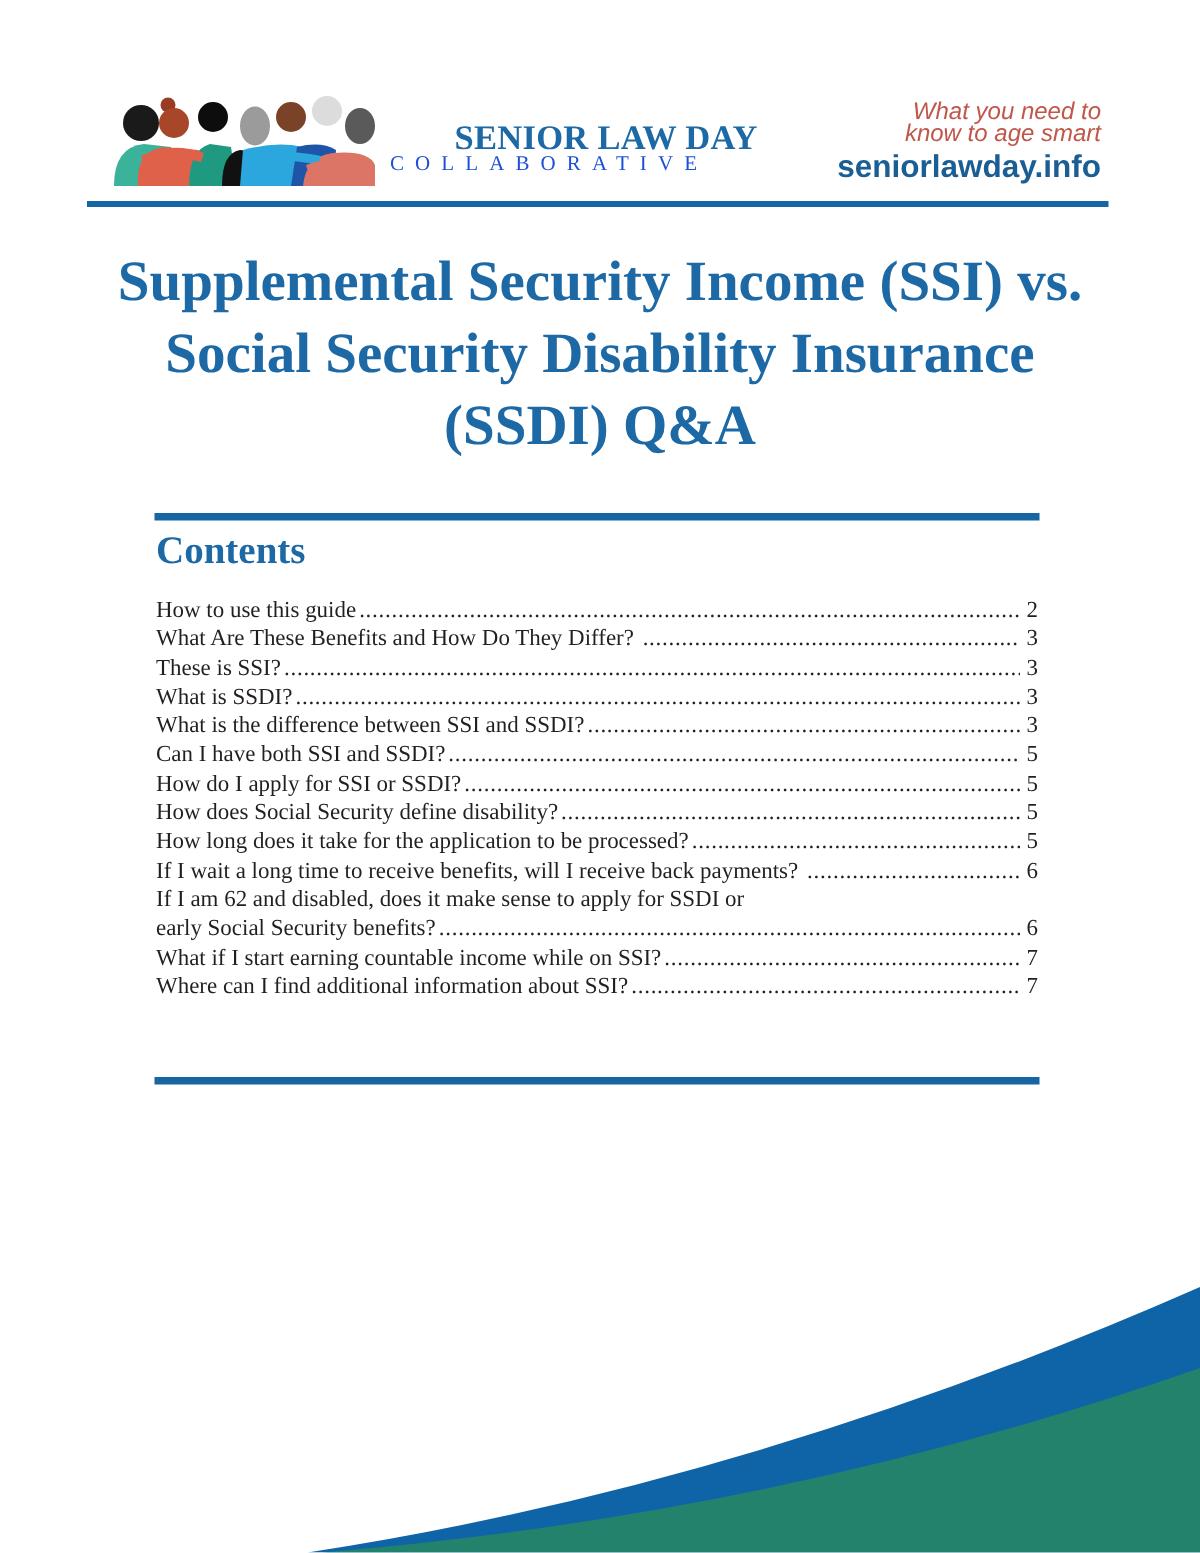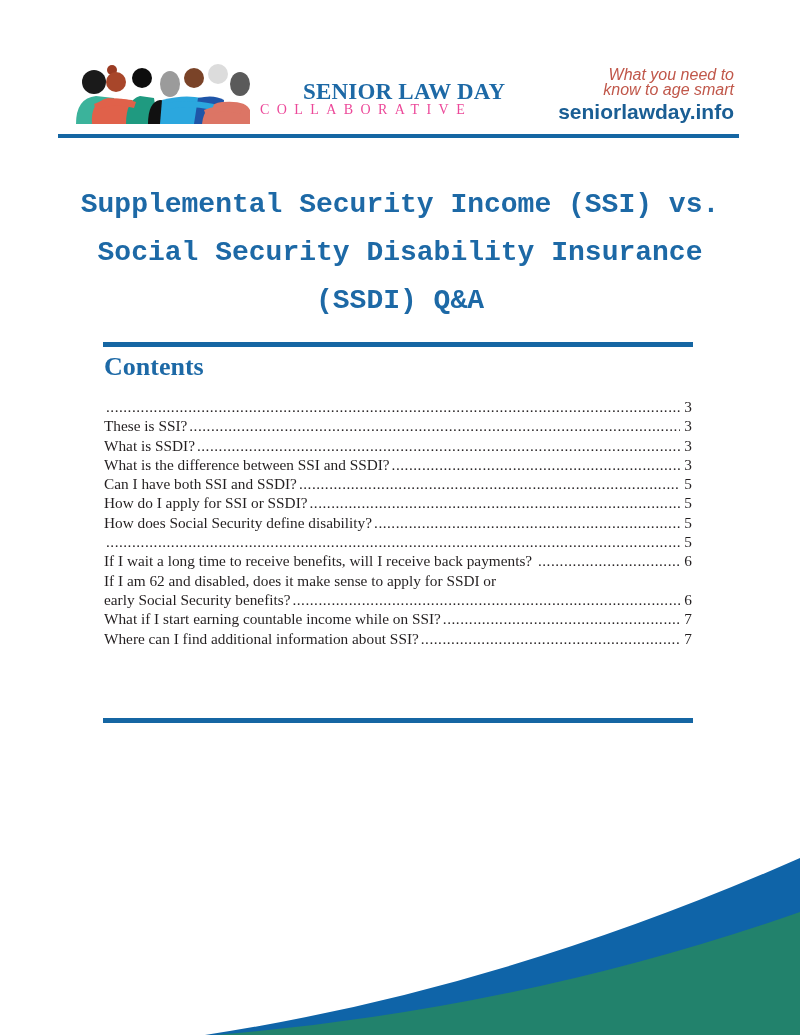--- a/index.html
+++ b/index.html
@@ -10,41 +10,41 @@
   }
   .logo-art { position: absolute; left: 74px; top: 64px; width: 178px; height: 60px; }
   .brand-name {
     position: absolute; left: 259px; top: 79px;
     font-family: "Liberation Serif", serif; font-weight: bold;
     font-size: 23px; color: #1d69a6; letter-spacing: 0.2px; white-space: nowrap; margin-left: 44px;
   }
   .brand-sub {
     position: absolute; left: 260px; top: 102px;
     font-family: "Liberation Serif", serif;
-    font-size: 14px; color: #ec4899; letter-spacing: 7.4px; white-space: nowrap;
+    font-size: 14px; color: #1d4ed8; letter-spacing: 7.4px; white-space: nowrap;
   }
   .tagline {
     position: absolute; right: 66px; top: 67px; text-align: right;
     font-family: Liberation Sans, sans-serif; font-style: italic;
     font-size: 16px; line-height: 15px; color: #c0574a;
   }
   .site-url {
     position: absolute; right: 66px; top: 100px;
     font-family: Liberation Sans, sans-serif; font-weight: bold;
     font-size: 21px; color: #1a5e94;
   }
   .rule { position: absolute; background: #1566a3; }
   .rule.header { left: 58px; top: 134px; width: 681px; height: 4px; }
   .rule.toc-top { left: 103px; top: 342px; width: 590px; height: 5px; }
   .rule.toc-bottom { left: 103px; top: 718px; width: 590px; height: 5px; }
   .title {
-    position: absolute; left: 60px; top: 181px; width: 680px;
+    position: absolute; left: 60px; top: 164px; width: 680px;
     text-align: center; color: #1d69a6;
-    font-family: Liberation Mono, monospace; font-weight: bold;
-    font-size: 28px; line-height: 48px; margin: 0;
+    font-family: Liberation Serif, serif; font-weight: bold;
+    font-size: 38px; line-height: 48px; margin: 0;
   }
   .contents-heading {
     position: absolute; left: 104px; top: 352px; margin: 0;
     font-family: "Liberation Serif", serif; font-weight: bold;
     font-size: 26px; color: #1d69a6;
   }
   .toc { position: absolute; left: 104px; top: 397px; width: 588px; margin: 0; padding: 0; list-style: none; }
   .toc-item {
     display: flex; align-items: baseline;
     font-size: 15.3px; line-height: 19.3px; color: #231f20;
@@ -96,20 +96,26 @@
 <div class="rule header"></div>
 
 <h1 class="title">Supplemental Security Income (SSI) vs. Social Security Disability Insurance (SSDI) Q&amp;A</h1>
 
 <div class="rule toc-top"></div>
 
 <h2 class="contents-heading">Contents</h2>
 
 <ul class="toc">
   <li class="toc-item">
+    <span class="label">How to use this guide</span>
+      <span class="leader"></span>
+      <span class="page">2</span>
+  </li>
+  <li class="toc-item">
+    <span class="label">What Are These Benefits and How Do They Differ? </span>
       <span class="leader"></span>
       <span class="page">3</span>
   </li>
   <li class="toc-item">
     <span class="label">These is SSI?</span>
       <span class="leader"></span>
       <span class="page">3</span>
   </li>
   <li class="toc-item">
     <span class="label">What is SSDI?</span>
@@ -130,20 +136,21 @@
     <span class="label">How do I apply for SSI or SSDI?</span>
       <span class="leader"></span>
       <span class="page">5</span>
   </li>
   <li class="toc-item">
     <span class="label">How does Social Security define disability?</span>
       <span class="leader"></span>
       <span class="page">5</span>
   </li>
   <li class="toc-item">
+    <span class="label">How long does it take for the application to be processed?</span>
       <span class="leader"></span>
       <span class="page">5</span>
   </li>
   <li class="toc-item">
     <span class="label">If I wait a long time to receive benefits, will I receive back payments? </span>
       <span class="leader"></span>
       <span class="page">6</span>
   </li>
   <li class="toc-item multiline">
     <div>If I am 62 and disabled, does it make sense to apply for SSDI or</div>

